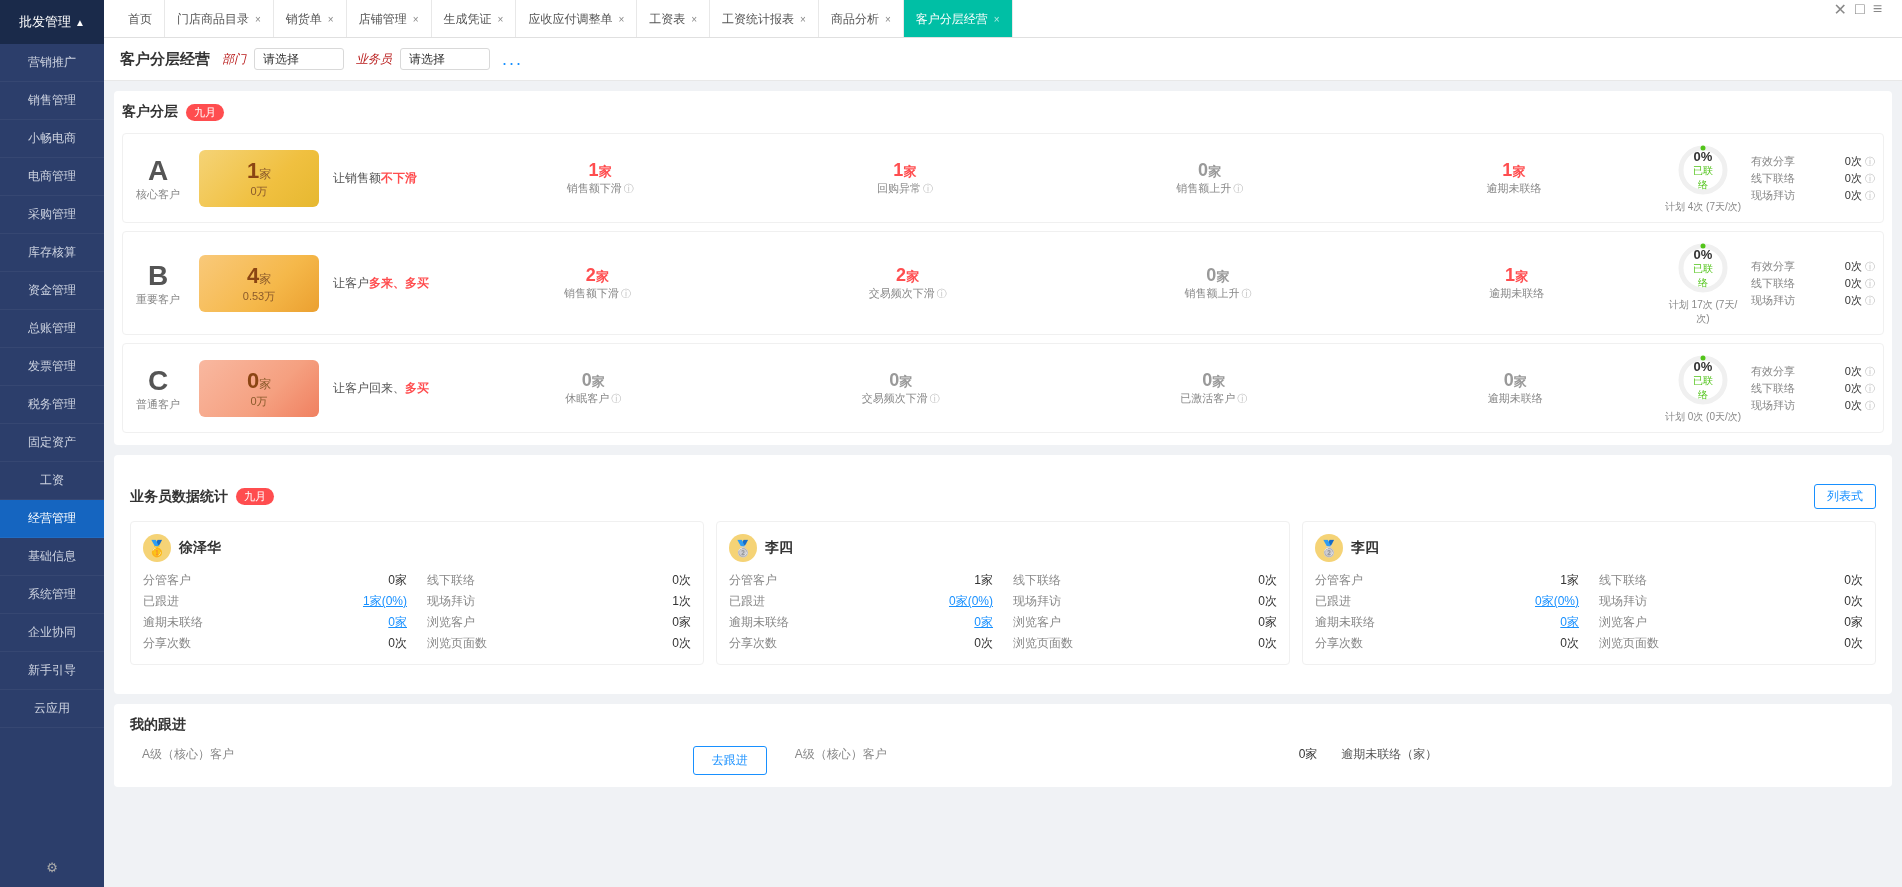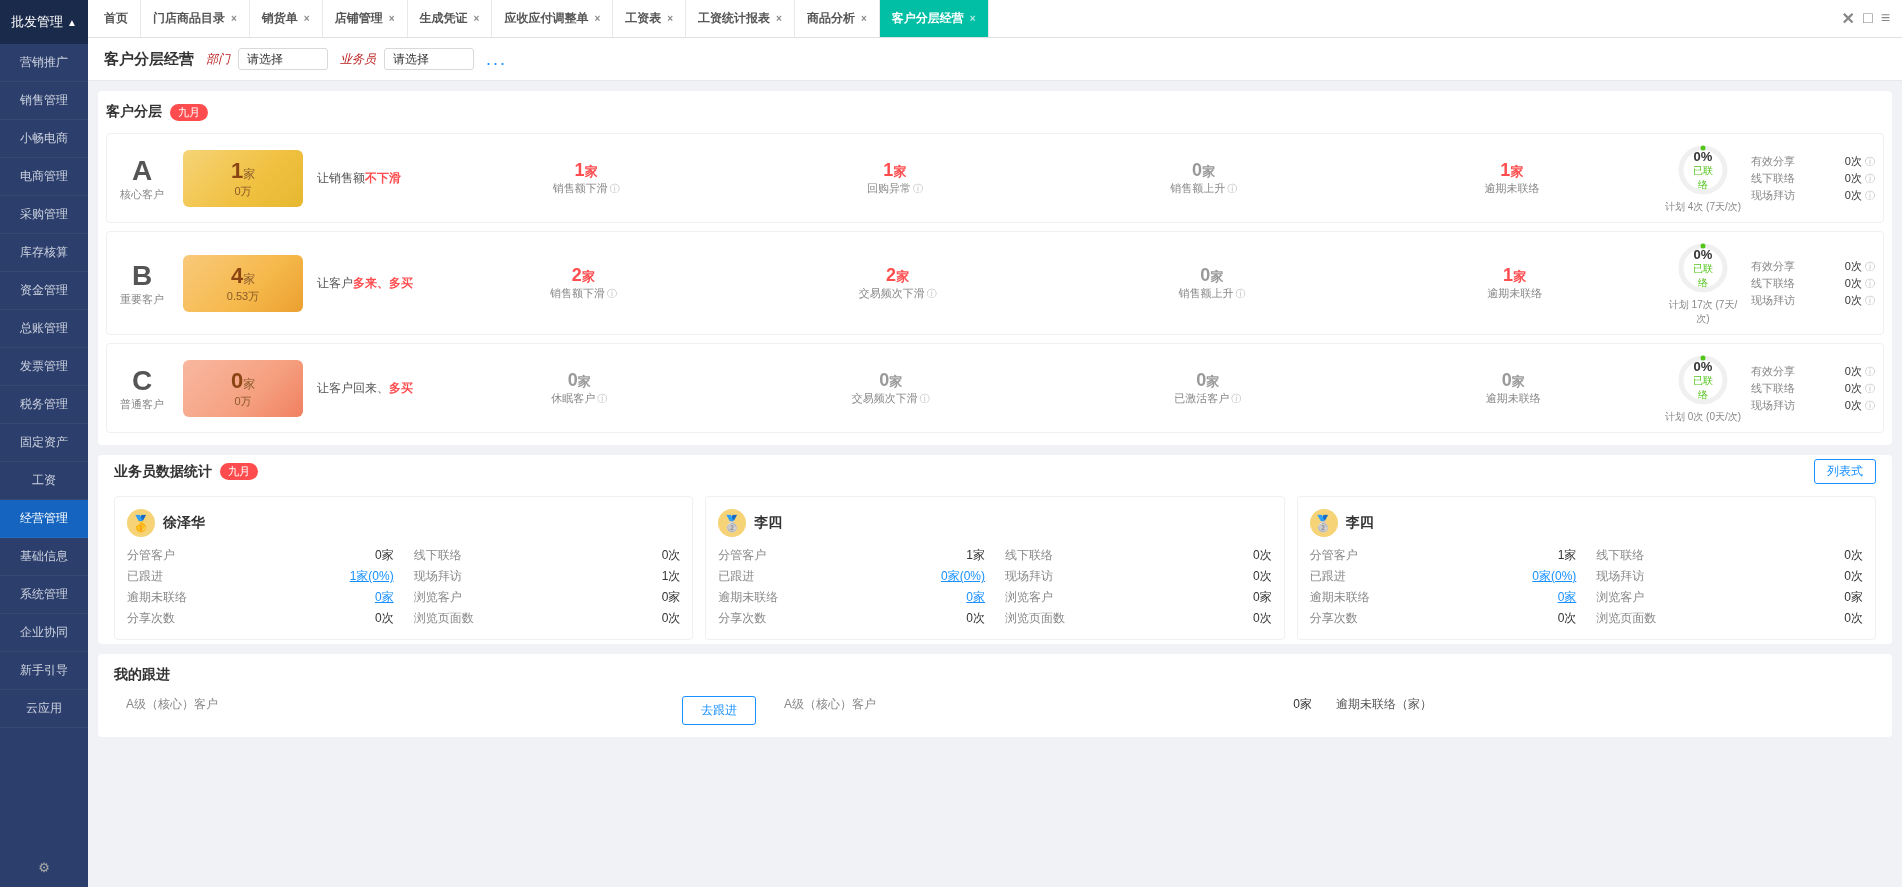--- a/index.html
+++ b/index.html
@@ -1,20 +1,20 @@
 <!DOCTYPE html>
 <html><head>
   <meta charset="utf-8">
   <style>
     * { box-sizing: border-box; margin: 0; padding: 0; }
     body { font-family: 'Microsoft YaHei', sans-serif; font-size: 13px; background: #f0f2f5; display: flex; height: 887px; overflow: hidden; }
 
     
     .sidebar {
-      width: 88px;
+      width: 104px;
       background: #2c3e6b;
       color: #cdd3e0;
       display: flex;
       flex-direction: column;
       flex-shrink: 0;
       height: 887px;
       overflow: hidden;
     }
     .sidebar-header {
       background: #1a2a4a;
@@ -50,27 +50,25 @@
       flex: 1;
       display: flex;
       flex-direction: column;
       overflow: hidden;
     }
 
     
     .tab-bar {
       background: #fff;
       display: flex;
-      align-items: center;
       border-bottom: 1px solid #e0e0e0;
       height: 38px;
-      padding: 0 4px;
+      padding: 0 12px;
       flex-shrink: 0;
       overflow-x: auto;
-      font-weight: bold;
     }
     .tab-bar::-webkit-scrollbar { height: 3px; }
     .tab {
       display: flex;
       align-items: center;
       gap: 4px;
       padding: 0 12px;
       height: 38px;
       font-size: 12px;
       color: #555;
@@ -251,21 +249,21 @@
       padding: 0 8px;
       display: flex;
       flex-direction: column;
       gap: 2px;
     }
     .right-stat-row { display: flex; justify-content: space-between; align-items: center; }
     .right-stat-label { color: #888; }
     .right-stat-val { color: #333; }
 
     
-    .biz-section { background: #fff; margin: 0 10px 10px; border-radius: 4px; padding: 4px 16px; }
+    .biz-section { background: #fff; margin: 0 10px 10px; border-radius: 4px; padding: 29px 16px; }
     .biz-header { display: flex; align-items: center; justify-content: space-between; margin-bottom: 12px; }
     .biz-title-group { display: flex; align-items: center; gap: 8px; }
     .list-btn {
       border: 1px solid #1890ff;
       color: #1890ff;
       background: #fff;
       border-radius: 3px;
       padding: 3px 12px;
       font-size: 12px;
       cursor: pointer;

